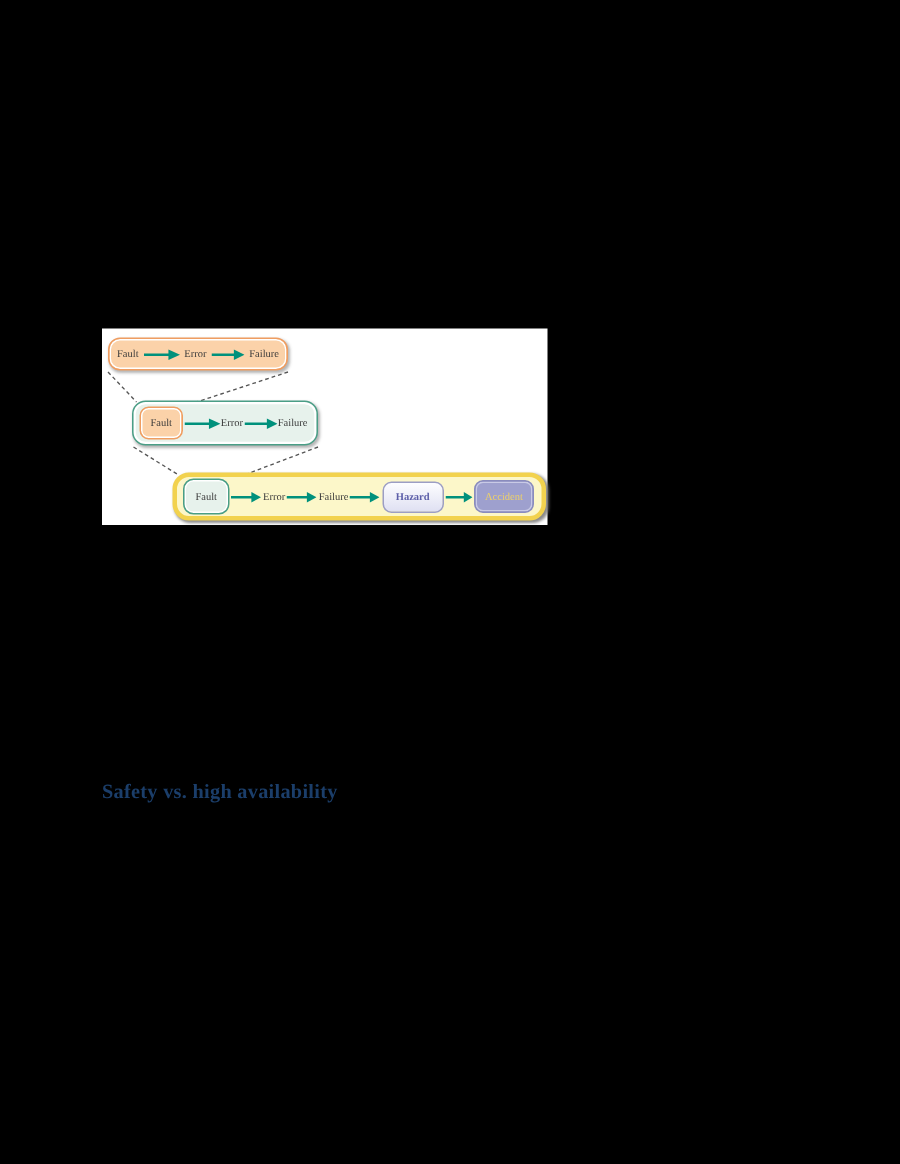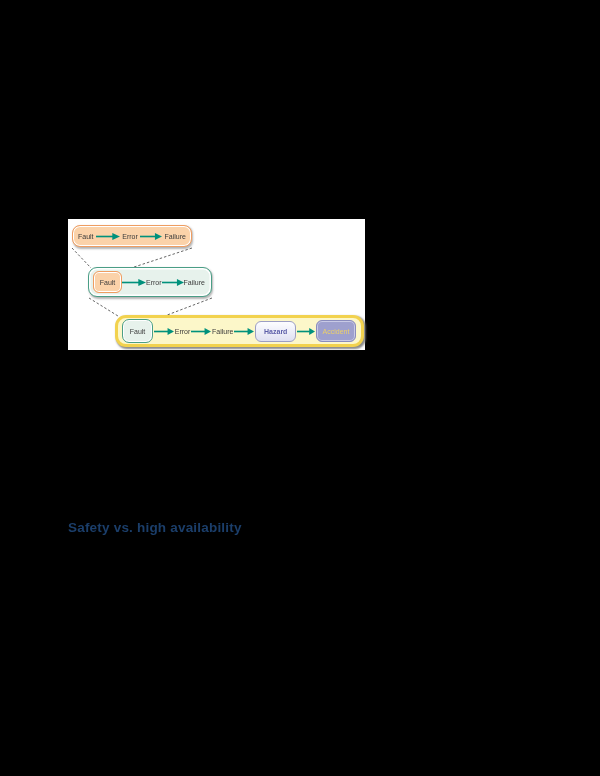--- a/index.html
+++ b/index.html
@@ -1,18 +1,18 @@
 <!DOCTYPE html>
 <html><head>
 <meta charset="utf-8">
 <style>
   html,body{margin:0;padding:0;background:#000;}
   .page{
     position:relative;width:600px;height:776px;background:#000;overflow:hidden;
-    font-family:Liberation Sans, sans-serif;
+    font-family:Liberation Serif, serif;
   }
   
   .figure-panel{
     position:absolute;left:68px;top:219px;width:297px;height:131px;
     background:#ffffff;
   }
   .connectors{position:absolute;left:0;top:0;width:297px;height:131px;pointer-events:none;}
   
   .chain{
     position:absolute;display:flex;align-items:center;box-sizing:border-box;

